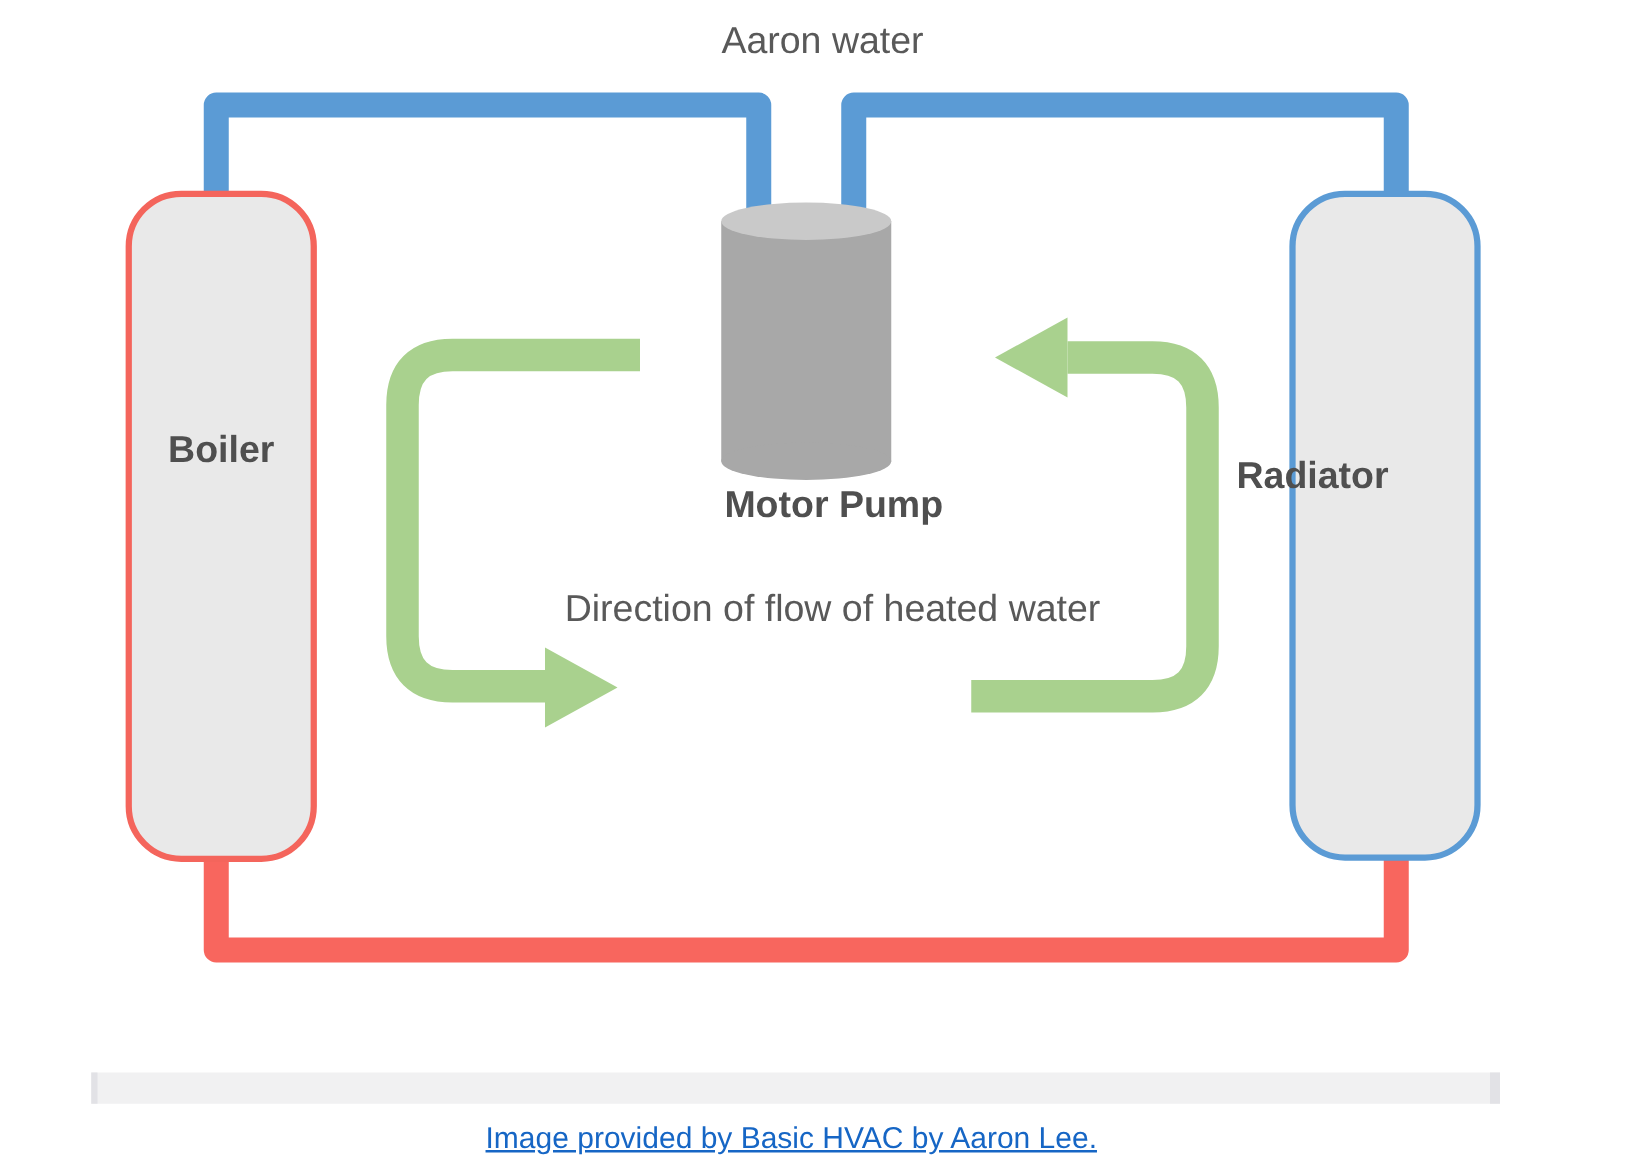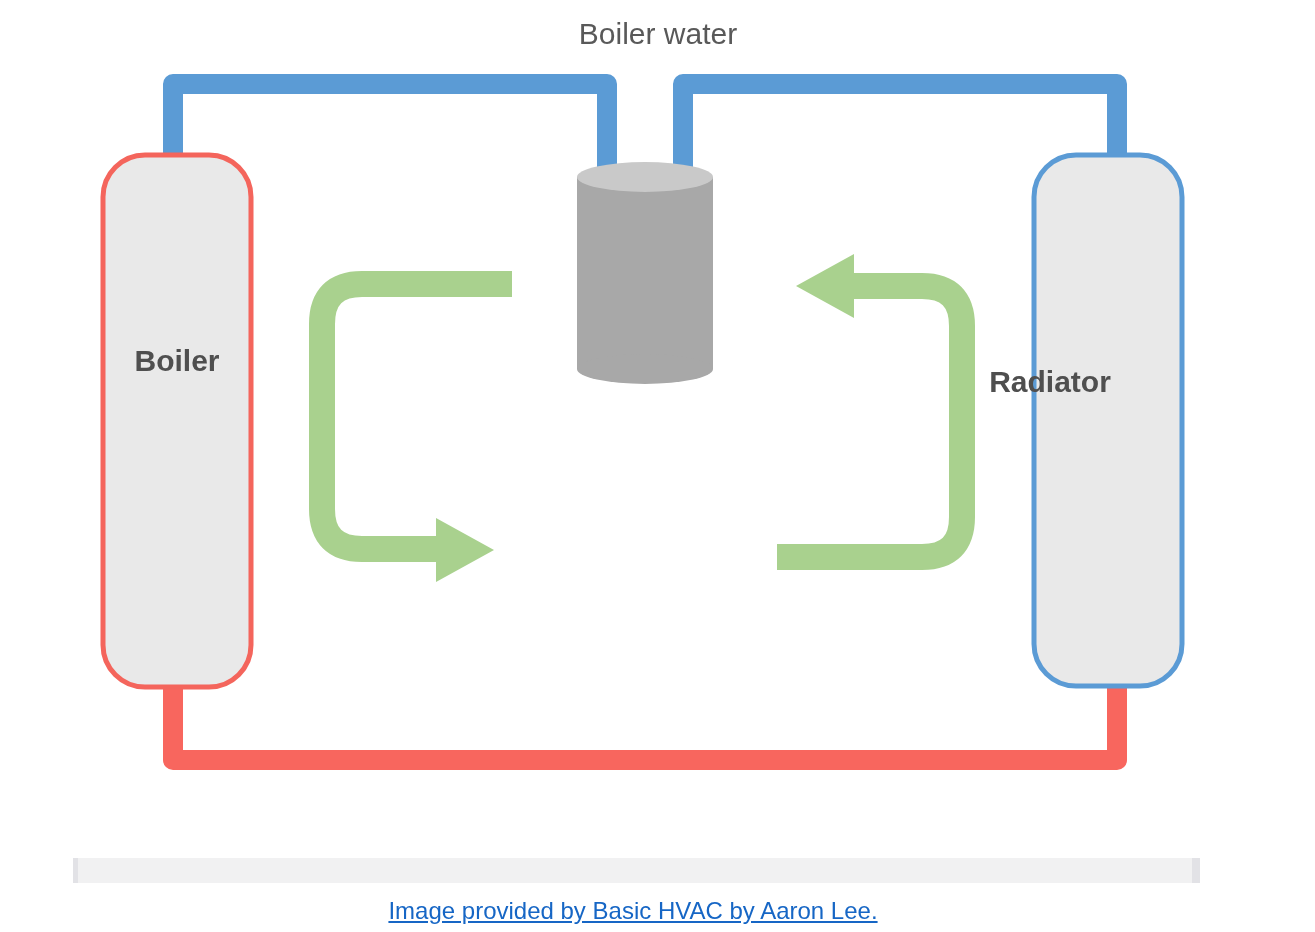--- a/index.html
+++ b/index.html
@@ -97,27 +97,29 @@
     <ellipse cx="645" cy="369" rx="68" ry="15" fill="#a8a8a8"></ellipse>
     <ellipse cx="645" cy="177" rx="68" ry="15" fill="#c9c9c9"></ellipse>
 
     <path d="M 512 284 L 362 284 Q 322 284 322 324 L 322 509 Q 322 549 362 549 L 436 549" fill="none" stroke-width="26" stroke-linejoin="miter" stroke-linecap="butt" stroke="#a9d18e"></path>
     <polygon points="436,518 436,582 494,550" fill="#a9d18e"></polygon>
 
     <path d="M 777 557 L 922 557 Q 962 557 962 517 L 962 326 Q 962 286 922 286 L 854 286" fill="none" stroke-width="26" stroke-linejoin="miter" stroke-linecap="butt" stroke="#a9d18e"></path>
     <polygon points="854,254 854,318 796,286" fill="#a9d18e"></polygon>
   </svg>
 
-  <div class="lbl cooled-water">Boiler water</div>
+  <div class="lbl cooled-water">Aaron water</div>
 
   <div class="lbl bold boiler-lbl">Boiler</div>
 
   <div class="lbl bold radiator-lbl">Radiator</div>
 
+  <div class="lbl bold motor-pump-lbl">Motor Pump</div>
 
+  <div class="lbl flow-dir-lbl">Direction of flow of heated water</div>
 
 
 
   <div class="scrollbar">
     <div class="cap-left"></div>
     <div class="cap-right"></div>
   </div>
 
   <div class="credit">
     <a href="#">Image provided by Basic HVAC by Aaron Lee.</a>

